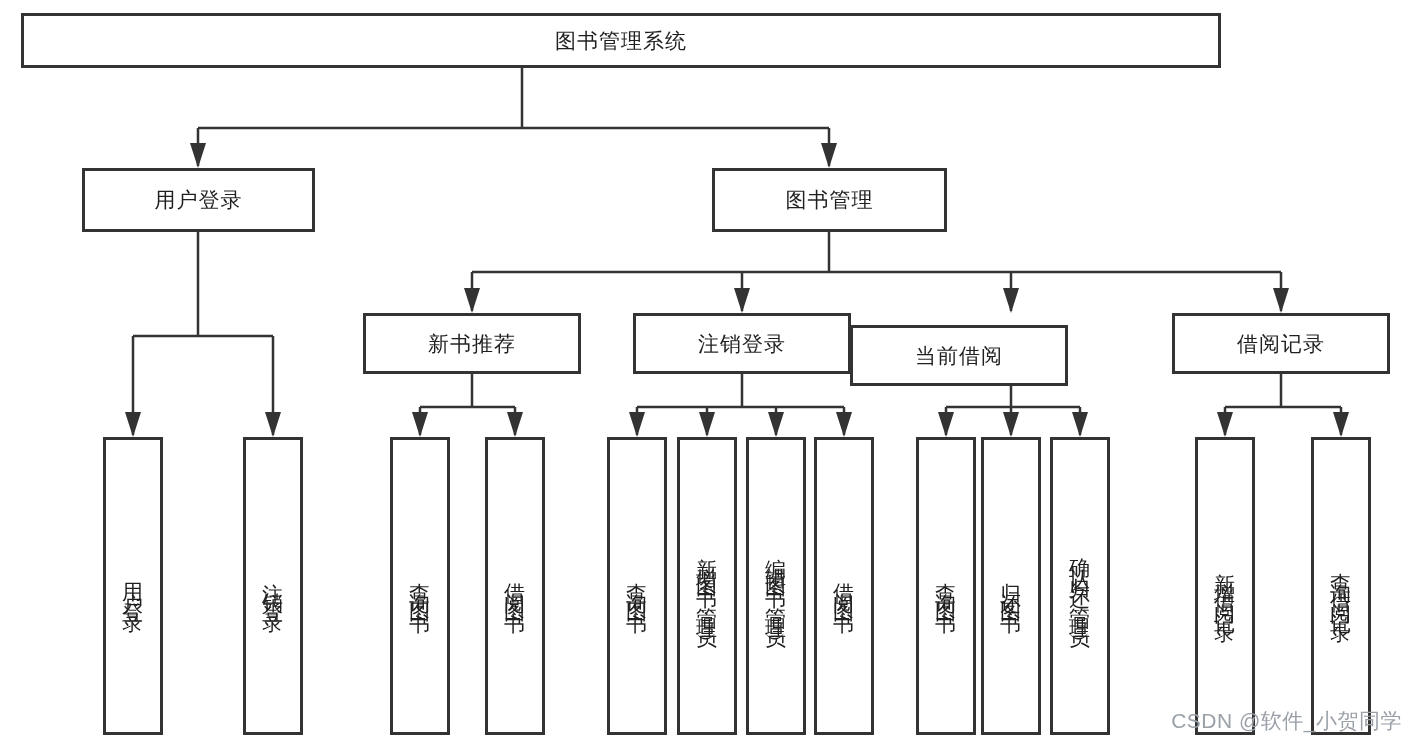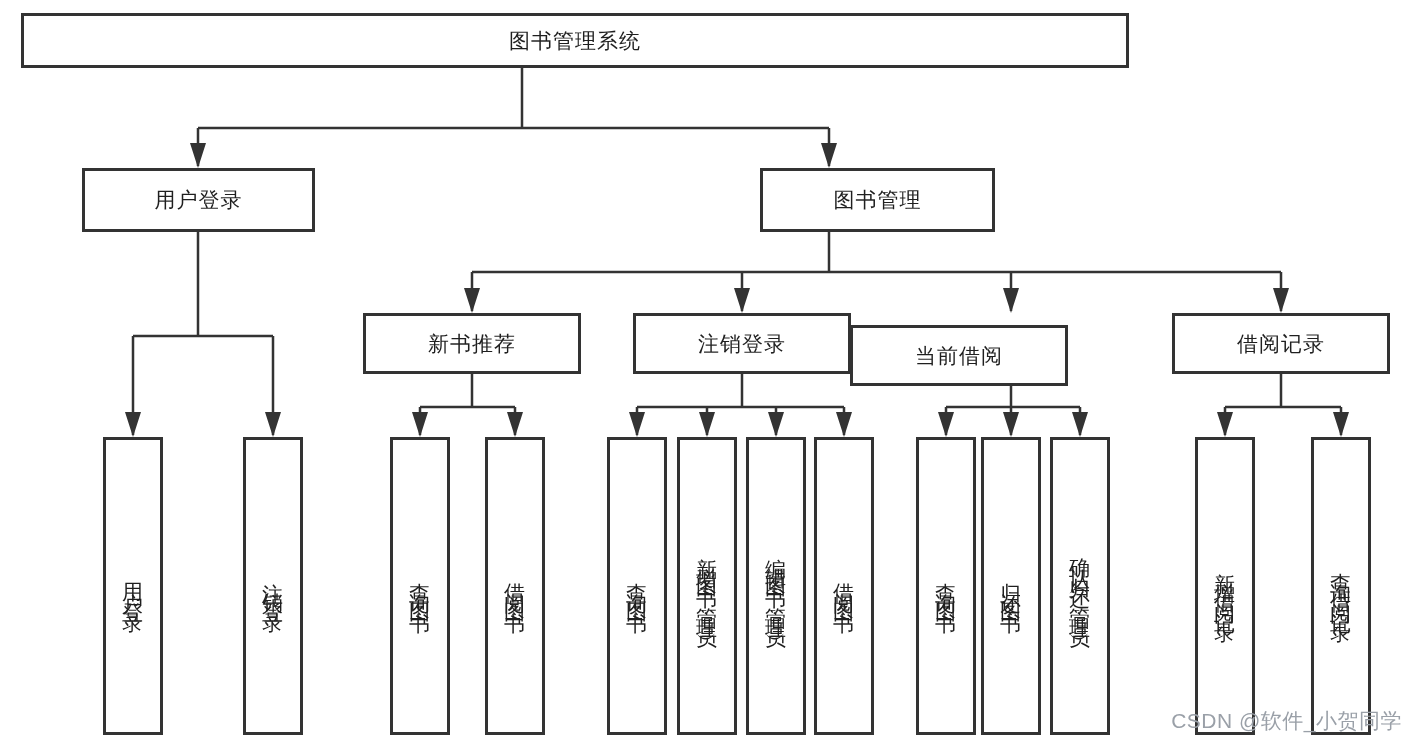--- a/index.html
+++ b/index.html
@@ -26,24 +26,24 @@
     position: absolute;
     background: #ffffff;
     border: 3px solid var(--border);
     display: flex;
     align-items: center;
     justify-content: center;
     color: var(--text);
     z-index: 1;
   }
   .hlabel { font-size: 21px; letter-spacing: 1px; white-space: nowrap; }
-  .root { left: 21px; top: 13px; width: 1108px; height: 55px; }
+  .root { left: 21px; top: 13px; width: 1200px; height: 55px; }
   .l2 { top: 168px; height: 64px; }
   .n-user  { left: 82px;  width: 233px; }
-  .n-mgmt  { left: 712px; width: 235px; margin-left: 48px; }
+  .n-mgmt  { left: 712px; width: 235px; }
   .l3 { top: 313px; width: 218px; height: 61px; }
   .n-rec   { left: 363px; }
   .n-bor   { left: 633px; }
   .n-cur   { left: 850px; margin-top: 12px; }
   .n-hist  { left: 1172px; justify-content: center; }
   .leaf { top: 437px; width: 60px; height: 298px; }
   .vtext {
     writing-mode: vertical-rl;
     text-orientation: mixed;
     font-size: 21px;

